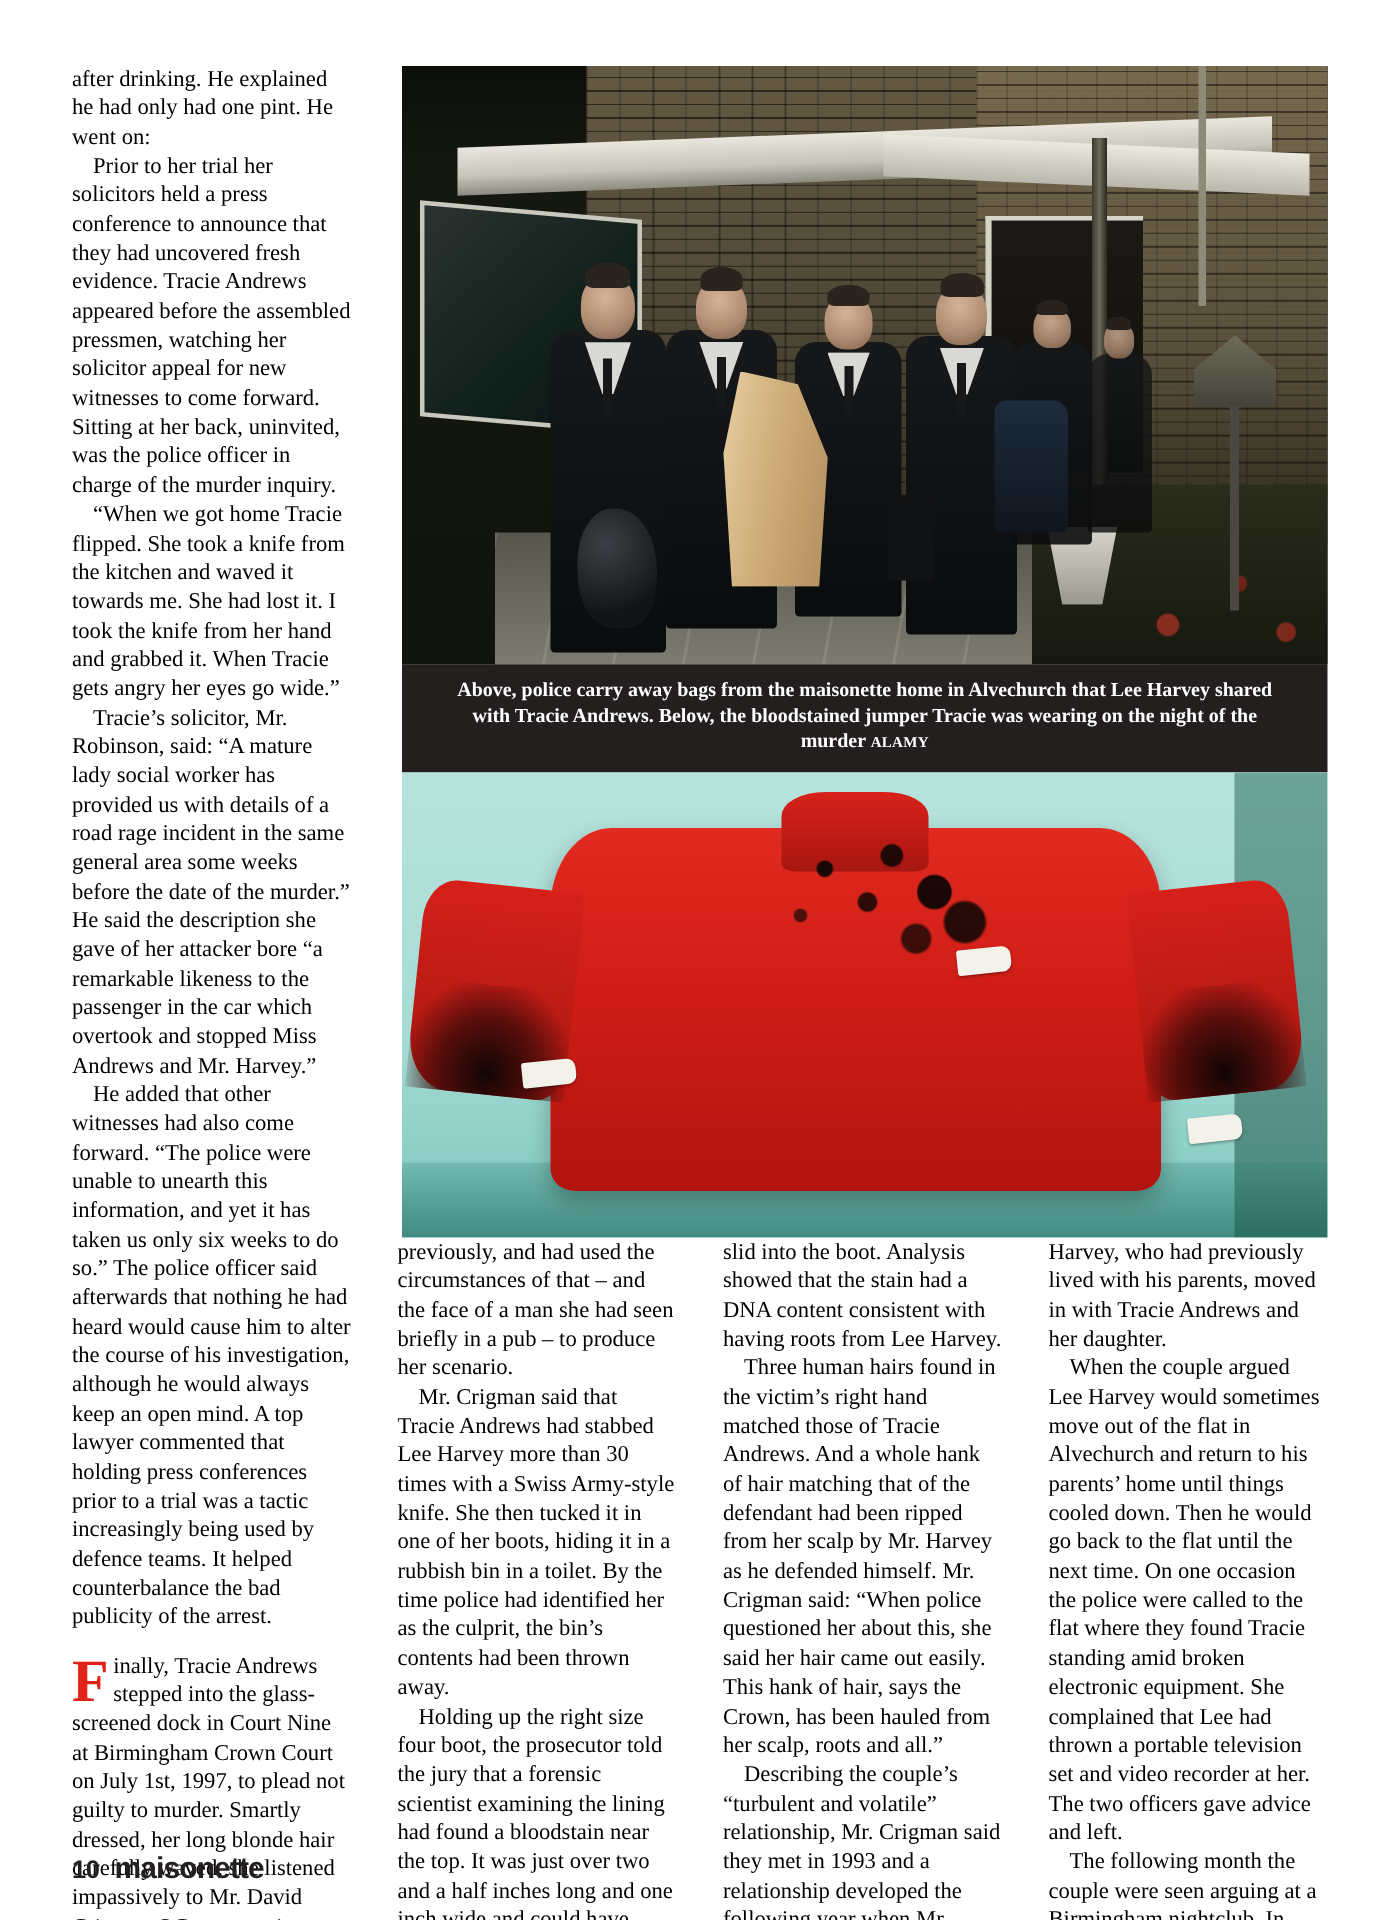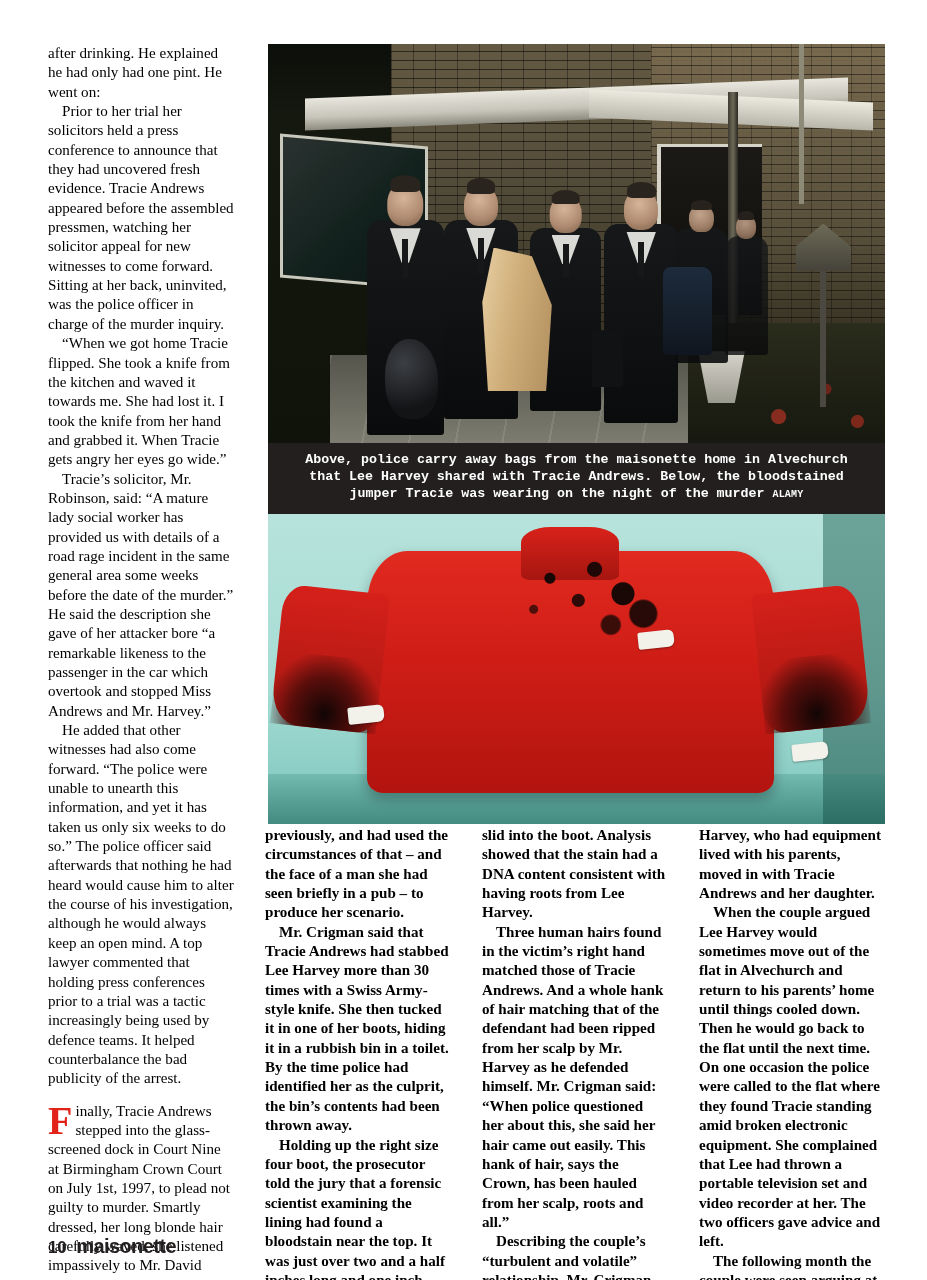--- a/index.html
+++ b/index.html
@@ -229,21 +229,21 @@
     position: absolute;
     left: 64%; bottom: 22%; width: 8%; height: 22%;
     background: linear-gradient(180deg, #1d2b3c 0%, #10161f 100%);
     border-radius: 8px 10px 4px 4px;
   }
 
   .caption {
     width: 617px;
     background: #231f1f;
     color: #ffffff;
-    font-family: Liberation Mono, monospace;
+    font-family: Liberation Serif, serif;
     font-weight: bold;
     font-size: 13.3px;
     line-height: 17.2px;
     text-align: center;
     padding: 8px 28px 10px 28px;
   }
   .credit {
     font-size: 10px;
     letter-spacing: .2px;
   }
@@ -325,21 +325,20 @@
     width: 840px;
     height: 400px;
     display: flex;
     gap: 31px;
   }
   .lower .col {
     width: 186px;
     font-size: 15.1px;
     line-height: 19.35px;
     color: #000;
-    font-weight: bold;
   }
   .lower .col p { margin: 0; text-indent: 14px; }
   .lower .col p.noindent { text-indent: 0; }
 
   
   .footer {
     position: absolute;
     left: 48px;
     bottom: 22px;
     display: flex;
@@ -455,21 +454,21 @@
       <p>Holding up the right size four boot, the prosecutor told the jury that a forensic scientist examining the lining had found a bloodstain near the top. It was just over two and a half inches long and one inch wide and could have been made by contact with a blood-wetted object</p>
     </div>
 
     <div class="col">
       <p class="noindent">slid into the boot. Analysis showed that the stain had a DNA content consistent with having roots from Lee Harvey.</p>
       <p>Three human hairs found in the victim’s right hand matched those of Tracie Andrews. And a whole hank of hair matching that of the defendant had been ripped from her scalp by Mr. Harvey as he defended himself. Mr. Crigman said: “When police questioned her about this, she said her hair came out easily. This hank of hair, says the Crown, has been hauled from her scalp, roots and all.”</p>
       <p>Describing the couple’s “turbulent and volatile” relationship, Mr. Crigman said they met in 1993 and a relationship developed the following year when Mr.</p>
     </div>
 
     <div class="col">
-      <p class="noindent">Harvey, who had equipment lived with his parents, moved in with Tracie Andrews and her daughter.</p>
+      <p class="noindent">Harvey, who had previously lived with his parents, moved in with Tracie Andrews and her daughter.</p>
       <p>When the couple argued Lee Harvey would sometimes move out of the flat in Alvechurch and return to his parents’ home until things cooled down. Then he would go back to the flat until the next time. On one occasion the police were called to the flat where they found Tracie standing amid broken electronic equipment. She complained that Lee had thrown a portable television set and video recorder at her. The two officers gave advice and left.</p>
       <p>The following month the couple were seen arguing at a Birmingham nightclub. In another incident at 1.40 a.m. the police saw the couple</p>
     </div>
   </div>
 
   <div class="footer">
     <span class="folio">10</span>
     <span class="masthead">maisonette</span>
   </div>
 

